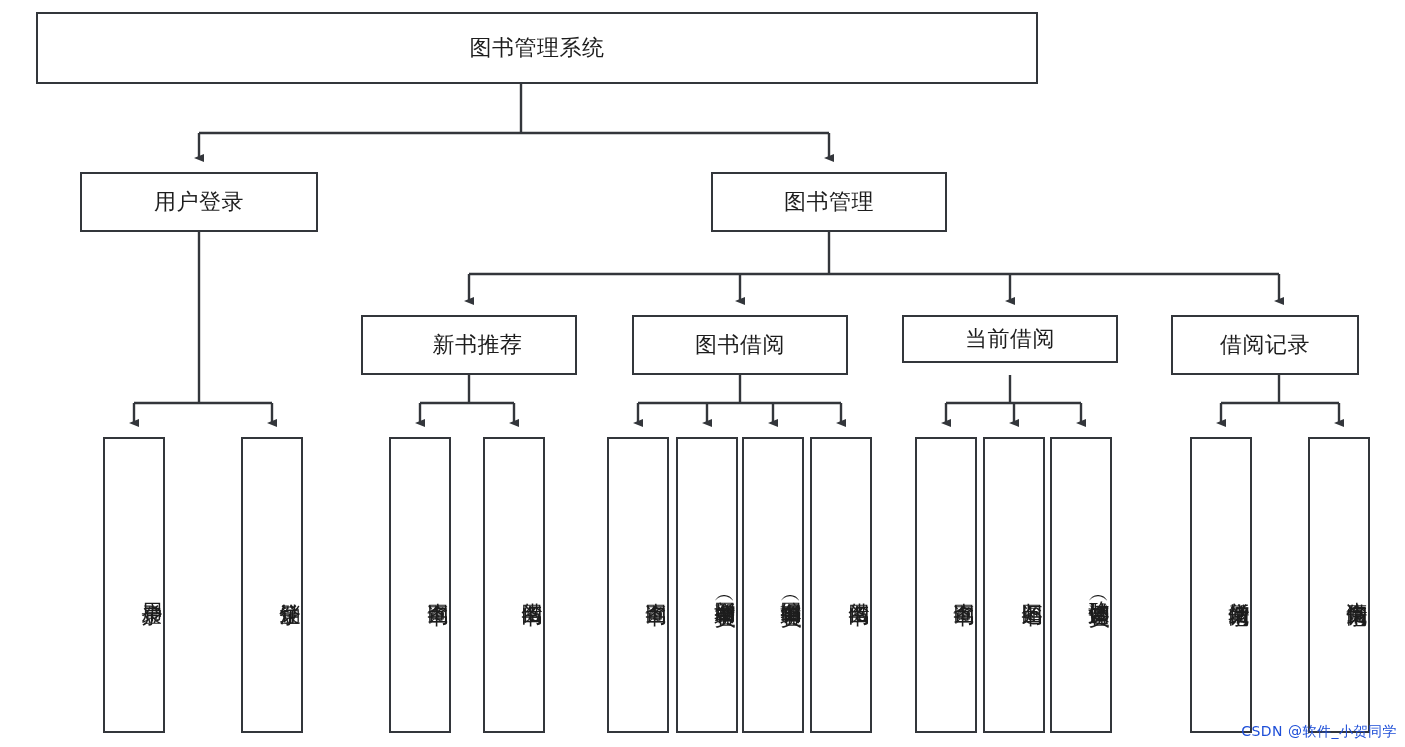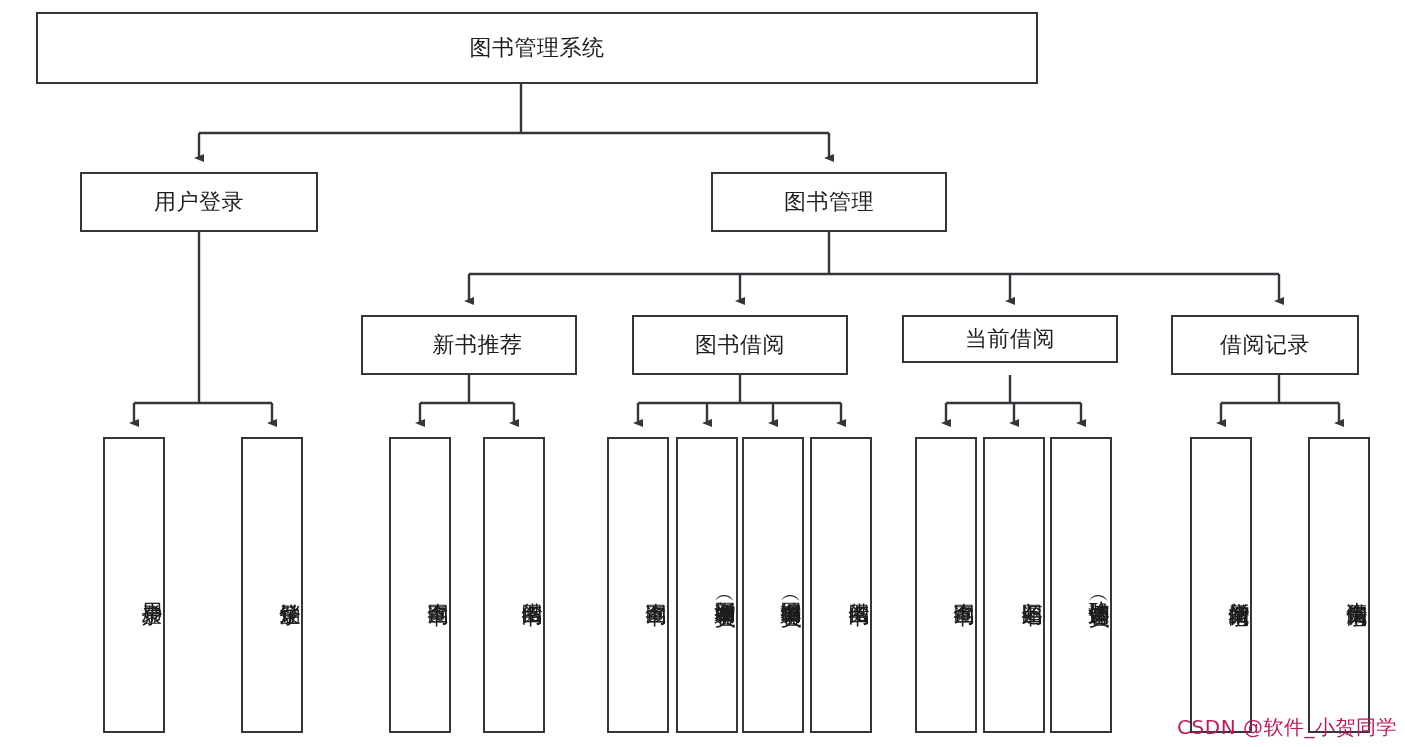--- a/index.html
+++ b/index.html
@@ -56,22 +56,22 @@
   }
   .node-v span {
     writing-mode: vertical-rl;
     text-orientation: upright;
     display: block;
   }
   .watermark {
     position: absolute;
     right: 8px;
     bottom: 6px;
-    font-size: 20px;
-    color: #be185d;
+    font-size: 14px;
+    color: #1d4ed8;
     letter-spacing: 0.5px;
     white-space: nowrap;
   }
 </style>
 </head>
 <body>
 
 <div id="canvas">
 
   <svg id="edges" viewBox="0 0 1405 747" width="1405" height="747" xmlns="http://www.w3.org/2000/svg">

